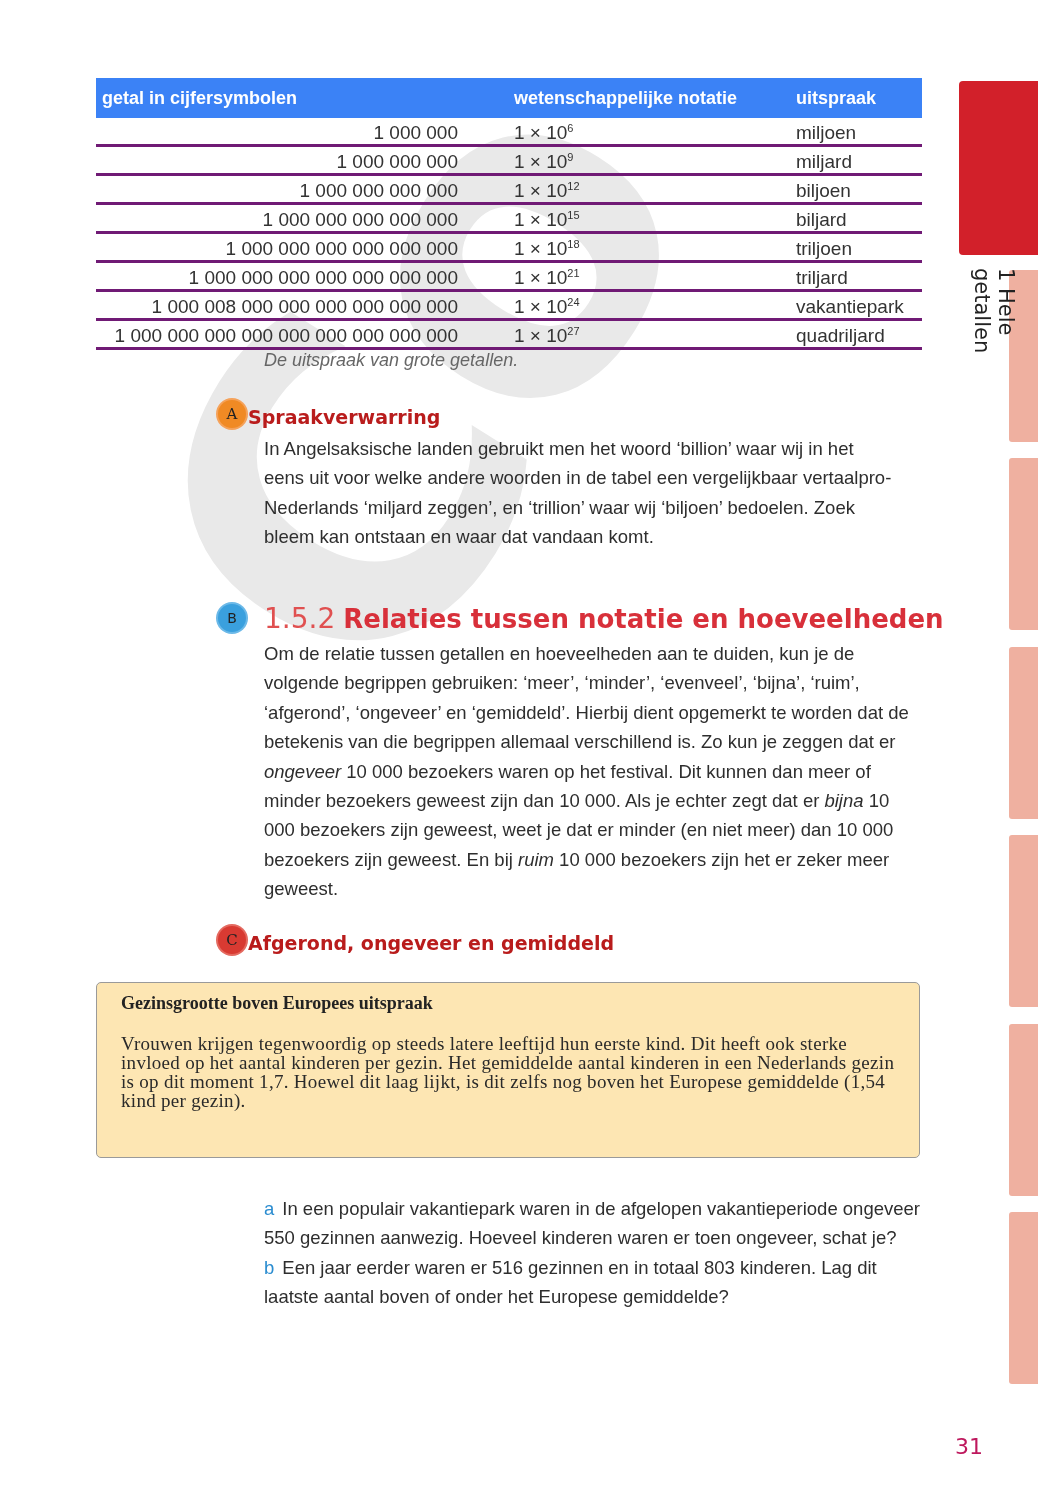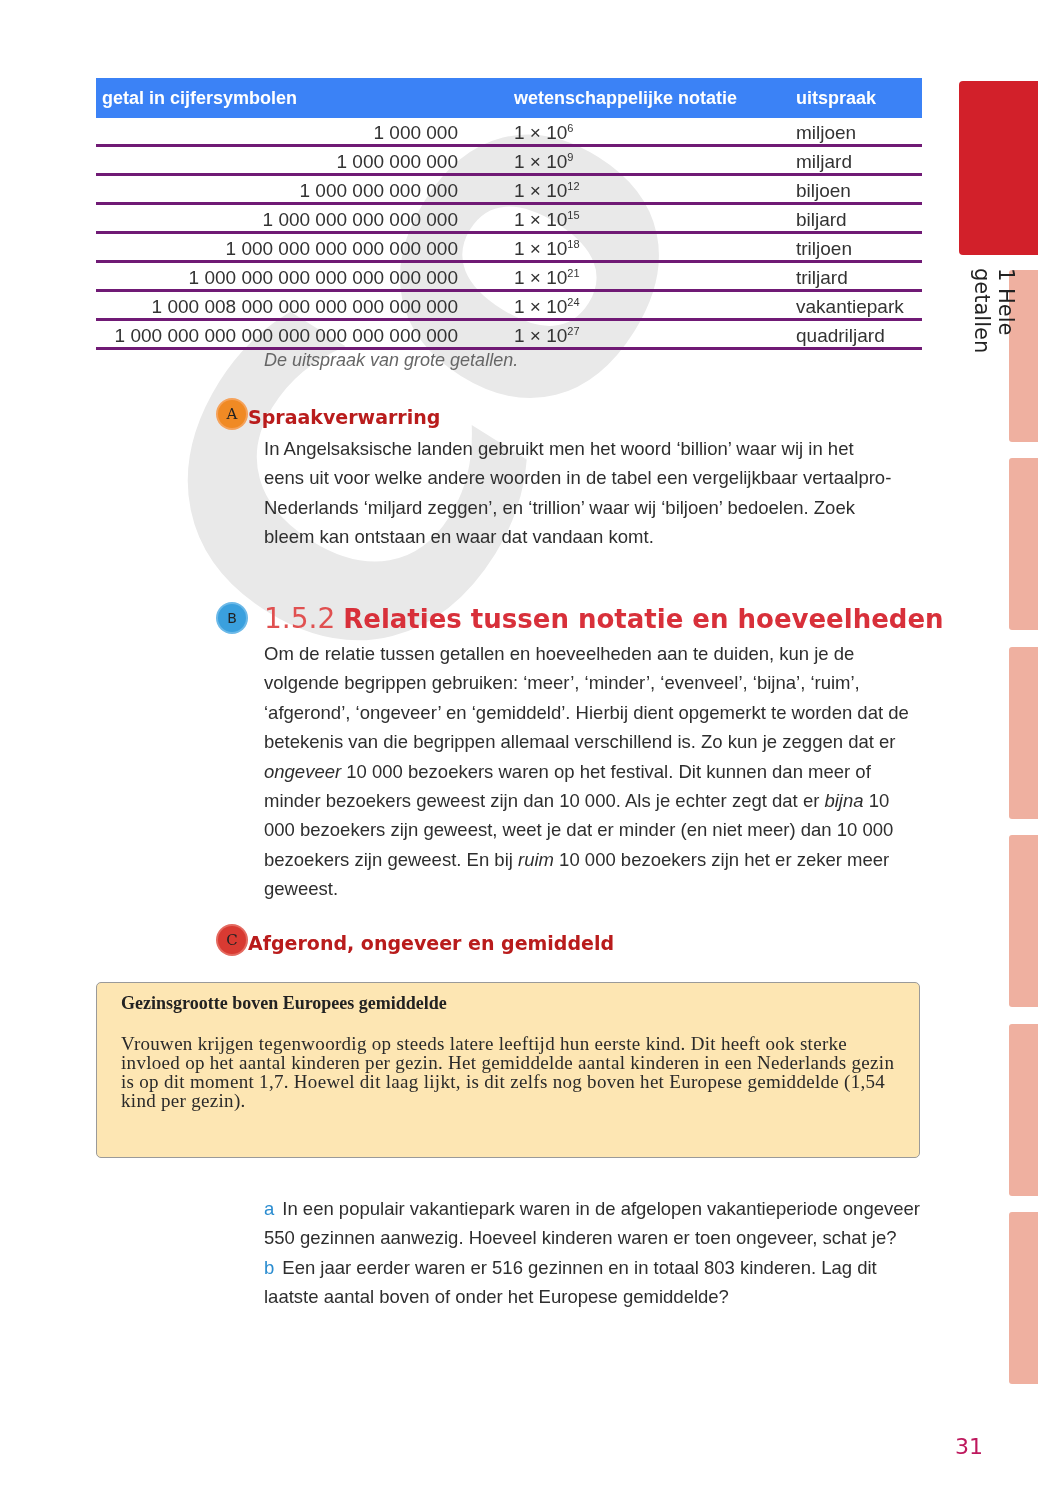--- a/index.html
+++ b/index.html
@@ -150,21 +150,21 @@
   <div class="badge badge-b">B</div>
   <div class="section-heading">
     <span class="section-num">1.5.2</span><span class="section-title">Relaties tussen notatie en hoeveelheden</span>
   </div>
   <div class="body-text" style="top:639px"><span>Om de relatie tussen getallen en hoeveelheden aan te duiden, kun je de volgende begrippen gebruiken: ‘meer’, ‘minder’, ‘evenveel’, ‘bijna’, ‘ruim’, ‘afgerond’, ‘ongeveer’ en ‘gemiddeld’. Hierbij dient opgemerkt te worden dat de betekenis van die begrippen allemaal verschillend is. Zo kun je zeggen dat er </span><em>ongeveer</em><span> 10 000 bezoekers waren op het festival. Dit kunnen dan meer of minder bezoekers geweest zijn dan 10 000. Als je echter zegt dat er </span><em>bijna</em><span> 10 000 bezoekers zijn geweest, weet je dat er minder (en niet meer) dan 10 000 bezoekers zijn geweest. En bij </span><em>ruim</em><span> 10 000 bezoekers zijn het er zeker meer geweest.</span></div>
 
   <div class="badge badge-c">C</div>
   <div class="sub-heading" style="top:932px">Afgerond, ongeveer en gemiddeld</div>
 
   <div class="infobox">
-    <div class="infobox-title">Gezinsgrootte boven Europees gemiddelde</div>
+    <div class="infobox-title">Gezinsgrootte boven Europees uitspraak</div>
     <div class="infobox-body">Vrouwen krijgen tegenwoordig op steeds latere leeftijd hun eerste kind. Dit heeft ook sterke invloed op het aantal kinderen per gezin. Het gemiddelde aantal kinderen in een Nederlands gezin is op dit moment 1,7. Hoewel dit laag lijkt, is dit zelfs nog boven het Europese gemiddelde (1,54 kind per gezin).</div>
   </div>
 
   <div class="body-text" style="top:1194px">
     <div><span class="q-letter">a</span><span>In een populair vakantiepark waren in de afgelopen vakantieperiode ongeveer 550 gezinnen aanwezig. Hoeveel kinderen waren er toen ongeveer, schat je?</span></div>
     <div><span class="q-letter">b</span><span>Een jaar eerder waren er 516 gezinnen en in totaal 803 kinderen. Lag dit laatste aantal boven of onder het Europese gemiddelde?</span></div>
   </div>
 
   <div class="page-number">31</div>
 </div>

